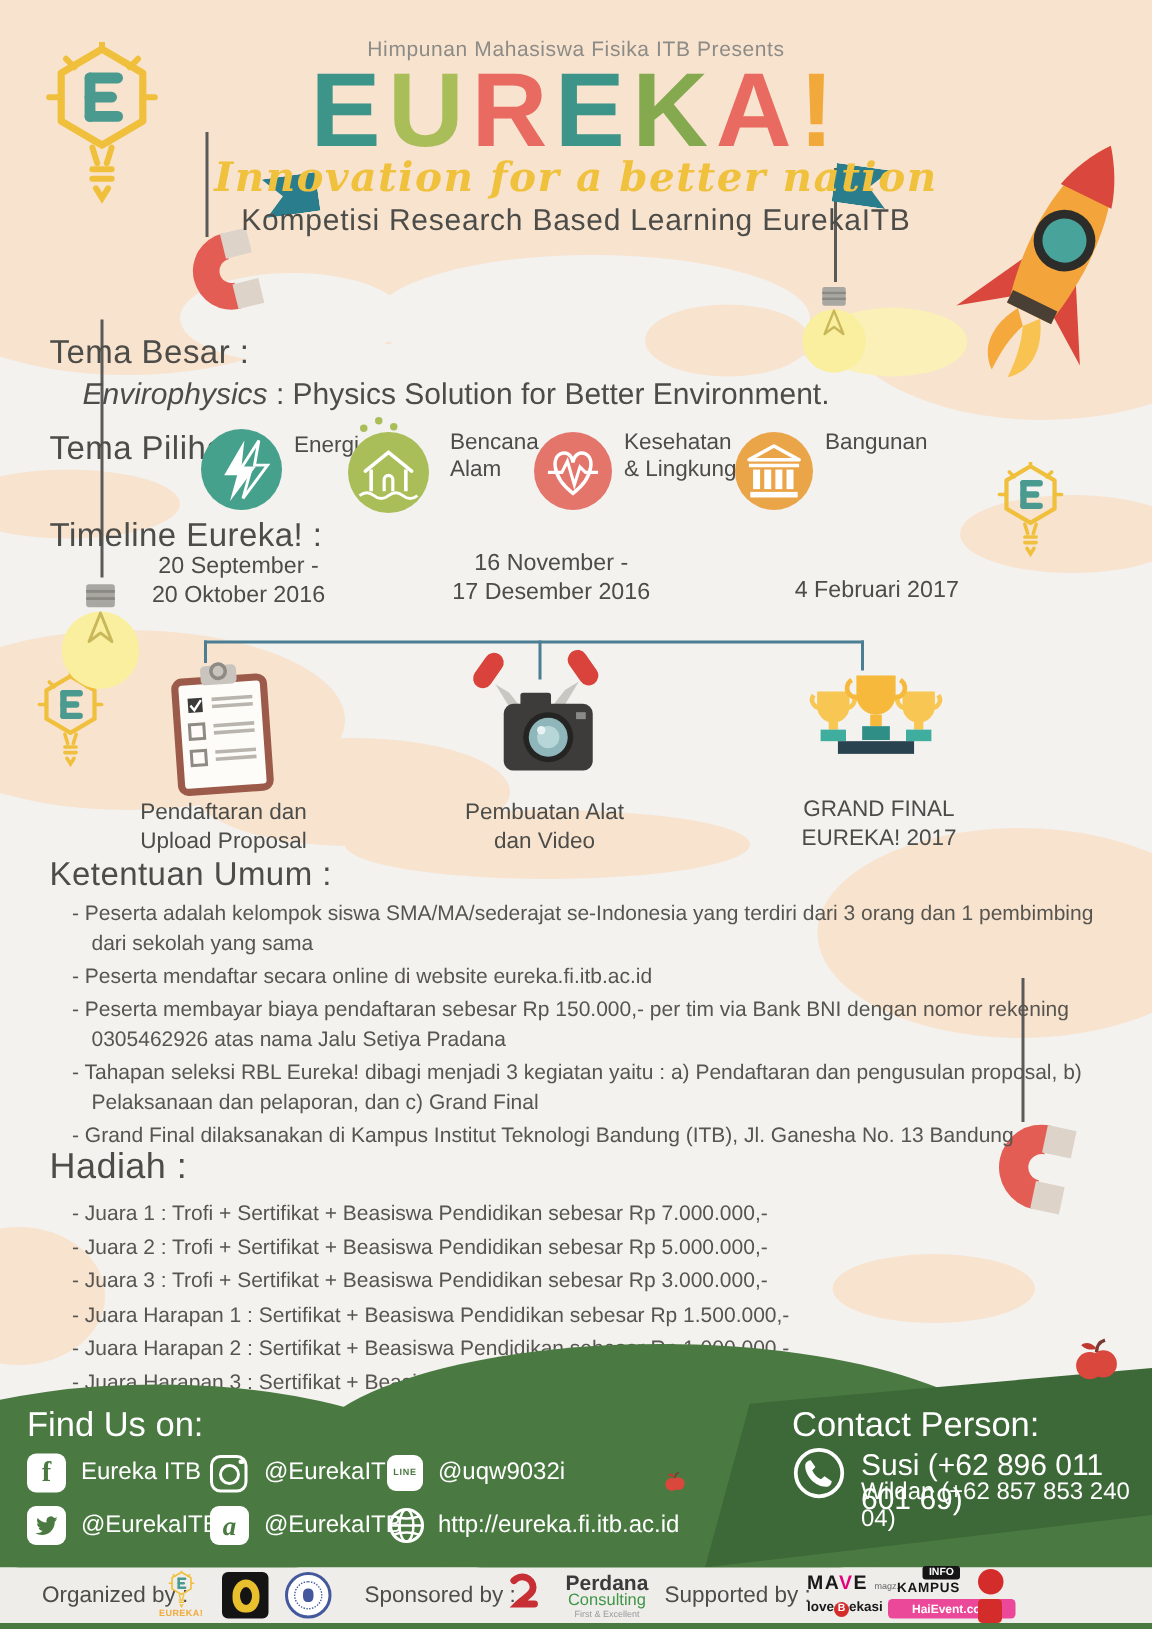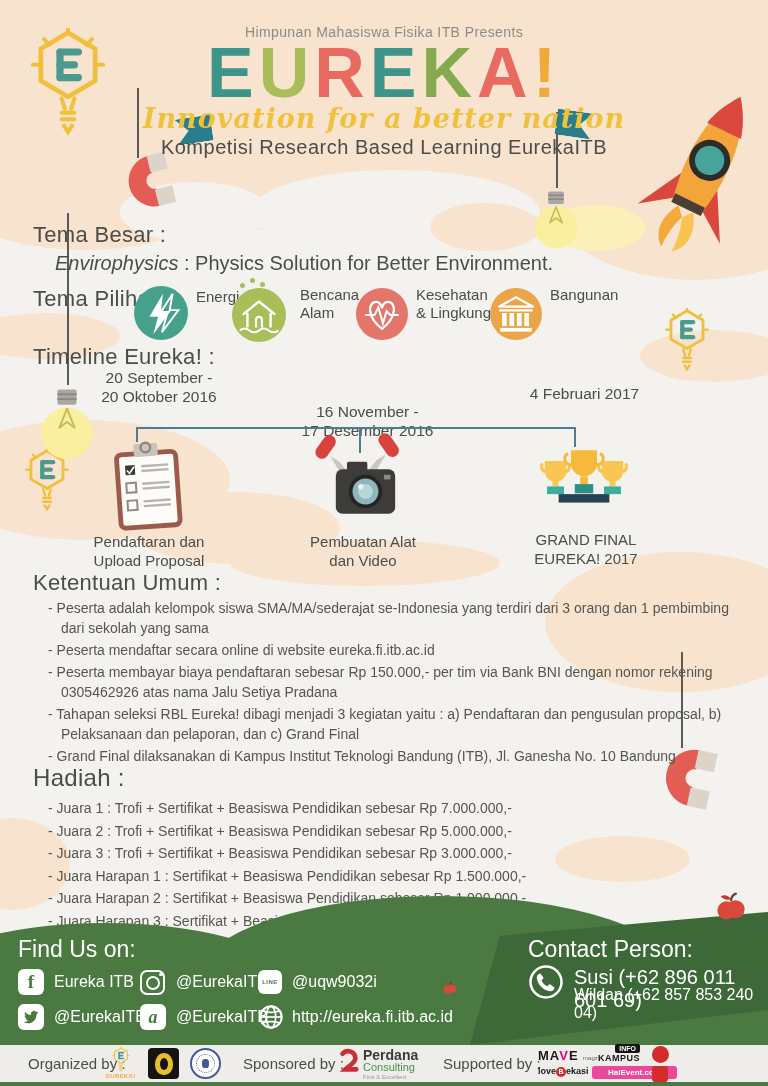--- a/index.html
+++ b/index.html
@@ -288,21 +288,21 @@
       <rect x="29" y="27" width="5" height="14" fill="#fff"></rect>
         <rect x="37" y="27" width="5" height="14" fill="#fff"></rect>
       <rect x="11" y="43" width="34" height="4" fill="#fff"></rect>
     </svg>
   </div>
   <div class="tema-label preline" style="left:550px;top:286px;">Bangunan</div>
 
   <div class="abs h1" style="left:33px;top:344px;">Timeline Eureka! :</div>
   <div class="tl-date preline" style="left:78px;top:368px;width:162px;">20 September -
 20 Oktober 2016</div>
-  <div class="tl-date preline" style="left:285px;top:366px;width:165px;margin-top:36px;">16 November -
+  <div class="tl-date preline" style="left:285px;top:366px;width:165px;">16 November -
 17 Desember 2016</div>
   <div class="tl-date preline" style="left:522px;top:384px;width:125px;">4 Februari 2017</div>
   <div class="br" style="left:136px;top:427px;width:440px;height:2px;"></div>
   <div class="br" style="left:136px;top:427px;width:2px;height:15px;"></div>
   <div class="br" style="left:359px;top:427px;width:2px;height:26px;"></div>
   <div class="br" style="left:574px;top:427px;width:2px;height:20px;"></div>
   <svg class="abs" style="left:112px;top:440px;width:72px;height:90px;transform:rotate(-4deg);">
       <use href="#sym-clipboard"></use>
     </svg>
   <svg class="abs" style="left:308px;top:432px;width:102px;height:93px;">
@@ -317,21 +317,21 @@
 dan Video</div>
   <div class="tl-cap preline" style="left:522px;top:530px;width:128px;">GRAND FINAL
 EUREKA! 2017</div>
 
   <div class="abs h1" style="left:33px;top:570px;">Ketentuan Umum :</div>
   <div class="abs body-text" style="left:48px;top:598px;width:700px;">
     <div class="list-item">Peserta adalah kelompok siswa SMA/MA/sederajat se-Indonesia yang terdiri dari 3 orang dan 1 pembimbing dari sekolah yang sama</div>
     <div class="list-item">Peserta mendaftar secara online di website eureka.fi.itb.ac.id</div>
     <div class="list-item">Peserta membayar biaya pendaftaran sebesar Rp 150.000,- per tim via Bank BNI dengan nomor rekening 0305462926 atas nama Jalu Setiya Pradana</div>
     <div class="list-item">Tahapan seleksi RBL Eureka! dibagi menjadi 3 kegiatan yaitu : a) Pendaftaran dan pengusulan proposal, b) Pelaksanaan dan pelaporan, dan c) Grand Final</div>
-    <div class="list-item">Grand Final dilaksanakan di Kampus Institut Teknologi Bandung (ITB), Jl. Ganesha No. 10 Bandung</div>
+    <div class="list-item">Grand Final dilaksanakan di Kampus Institut Teknologi Bandung (ITB), Jl. Ganesha No. 13 Bandung</div>
   </div>
 
   <div class="abs h1" style="left:33px;top:764px;font-size:24px;">Hadiah :</div>
   <div class="abs body-text" style="left:48px;top:798px;width:640px;line-height:20.5px;">
     <div class="list-item">Juara 1 : Trofi + Sertifikat + Beasiswa Pendidikan sebesar Rp 7.000.000,-</div>
     <div class="list-item">Juara 2 : Trofi + Sertifikat + Beasiswa Pendidikan sebesar Rp 5.000.000,-</div>
     <div class="list-item">Juara 3 : Trofi + Sertifikat + Beasiswa Pendidikan sebesar Rp 3.000.000,-</div>
     <div class="list-item">Juara Harapan 1 : Sertifikat + Beasiswa Pendidikan sebesar Rp 1.500.000,-</div>
     <div class="list-item">Juara Harapan 2 : Sertifikat + Beasiswa Pendidikan sebesar Rp 1.000.000,-</div>
     <div class="list-item">Juara Harapan 3 : Sertifikat + Beasiswa Pendidikan sebesar Rp 500.000,-</div>
@@ -393,21 +393,21 @@
   <div class="abs" style="left:190px;top:1048px;width:27px;height:27px;background:#fff;border:2px solid #44599c;border-radius:50%;display:flex;align-items:center;justify-content:center;">
     <div style="width:17px;height:17px;border:1px dotted #44599c;border-radius:50%;display:flex;align-items:center;justify-content:center;">
       <div style="width:7px;height:9px;background:#44599c;border-radius:40%;"></div>
     </div>
   </div>
   <div class="bb-label" style="left:243px;">Sponsored by :</div>
   <div class="abs" style="left:338px;top:1048px;display:flex;align-items:flex-start;">
     <svg width="22" height="28" viewBox="0 0 24 30">
       <path d="M5 6 a8 8 0 0 1 14 5 c0 5 -6 7 -11 12 h12" stroke="#c72f35" stroke-width="5" fill="none" stroke-linecap="round"></path>
     </svg>
-    <div style="margin-left:3px;">
+    <div style="margin-left:17px;text-align:center;">
       <div style="font-size:14px;font-weight:bold;color:#3b3b3b;line-height:14px;">Perdana</div>
       <div style="font-size:11px;color:#3f9548;line-height:11px;">Consulting</div>
       <div style="font-size:6px;color:#999;line-height:8px;">First &amp; Excellent</div>
     </div>
   </div>
   <div class="bb-label" style="left:443px;">Supported by :</div>
   <div class="abs" style="left:538px;top:1046px;">
     <span class="mave"><span>MA</span><span class="v">V</span><span>E</span></span>
     <span class="tiny">magz.</span>
   </div>

